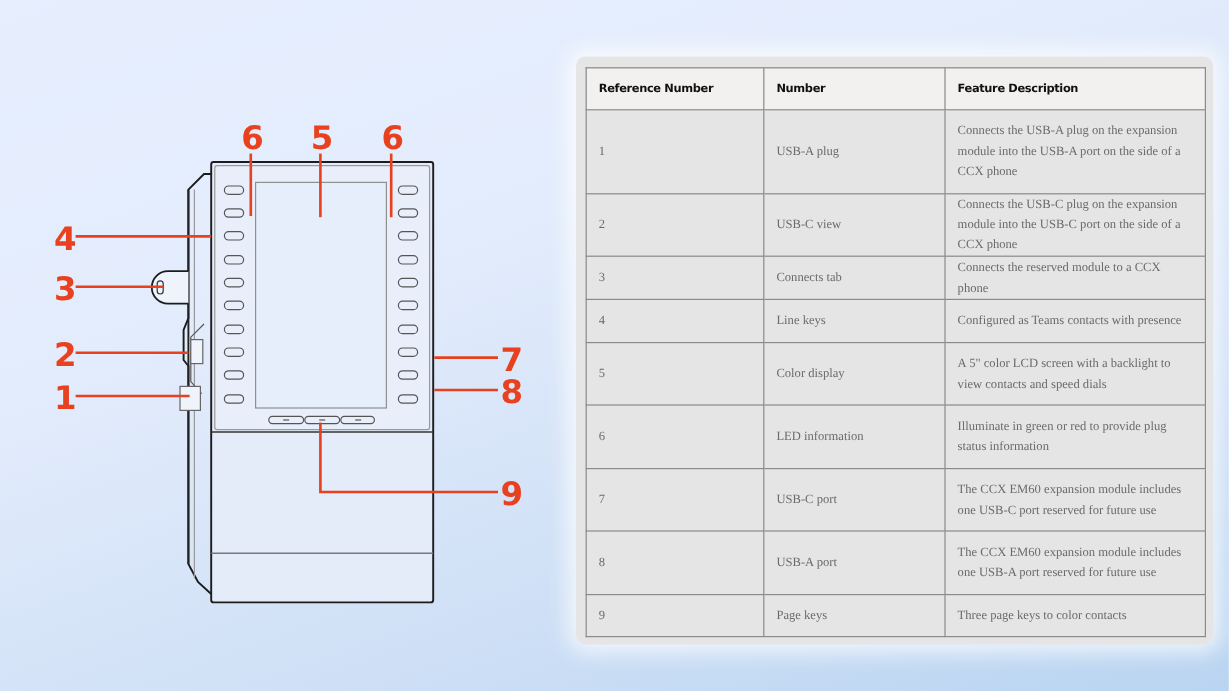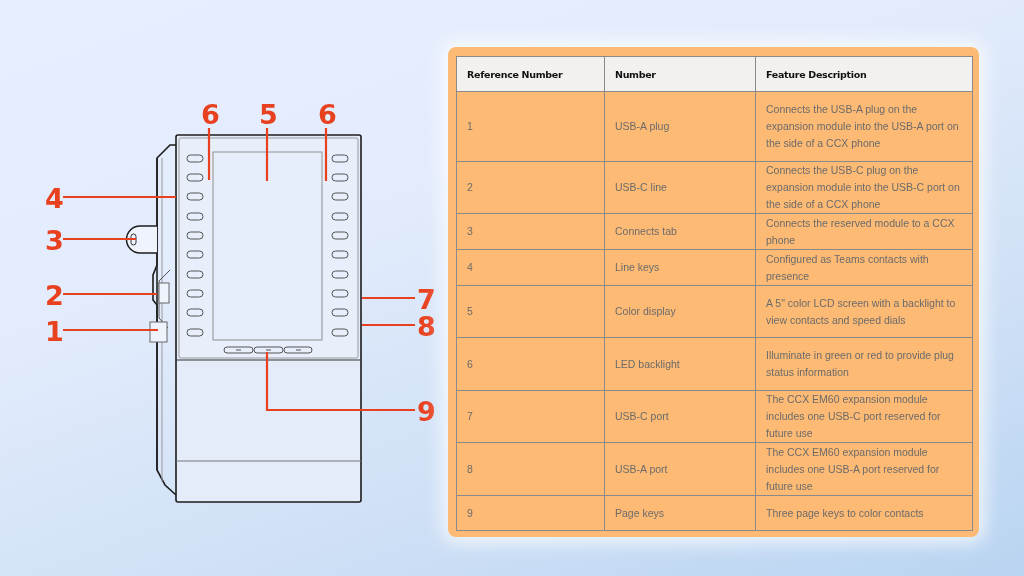--- a/index.html
+++ b/index.html
@@ -7,32 +7,32 @@
     width: 1024px; height: 576px; overflow: hidden; position: relative;
     background: linear-gradient(160deg, #e7efff 0%, #e3ecfc 35%, #cfe0f6 70%, #b9d4f1 100%);
     font-family: "Liberation Sans", sans-serif;
   }
   #diagram { position: absolute; left: 0; top: 0; width: 470px; height: 576px; }
   .callout-num {
     font-family: "DejaVu Sans", sans-serif; font-weight: bold; fill: #e8411f;
     font-size: 27px;
   }
   #panel {
-    position: absolute; left: 448px; top: 47px; width: 531px; height: 490px;
-    background: #fdba74; border-radius: 8px;
+    position: absolute; left: 480px; top: 47px; width: 531px; height: 490px;
+    background: #e5e5e5; border-radius: 8px;
     box-shadow: 0 0 18px 6px rgba(255,255,255,0.75);
   }
   #feature-table {
     position: absolute; left: 8px; top: 9px; width: 517px;
     border-collapse: collapse; table-layout: fixed;
     font-family: "Liberation Sans", sans-serif; font-size: 10.5px; color: #6b6b6b;
   }
   #feature-table th, #feature-table td {
     border: 1px solid #8a8a8a; text-align: left; vertical-align: middle;
-    padding: 0 10px; line-height: 17px;
+    padding: 0 10px; line-height: 17px; font-family: Liberation Serif, serif;
   }
   #feature-table th {
     background: #f2f1ef; color: #111; font-weight: bold; height: 34px;
     font-family: "DejaVu Sans", sans-serif; font-size: 9.5px; letter-spacing: -0.3px;
   }
   .col1 { width: 127px; }
   .col2 { width: 130px; }
 </style>
 </head>
 <body>
@@ -136,41 +136,41 @@
       </tr>
     </thead>
     <tbody>
       <tr style="height:70px">
         <td>1</td>
         <td>USB-A plug</td>
         <td>Connects the USB-A plug on the expansion module into the USB-A port on the side of a CCX phone</td>
       </tr>
       <tr style="height:52px">
         <td>2</td>
-        <td>USB-C line</td>
+        <td>USB-C view</td>
         <td>Connects the USB-C plug on the expansion module into the USB-C port on the side of a CCX phone</td>
       </tr>
       <tr style="height:36px">
         <td>3</td>
         <td>Connects tab</td>
         <td>Connects the reserved module to a CCX phone</td>
       </tr>
       <tr style="height:36px">
         <td>4</td>
         <td>Line keys</td>
         <td>Configured as Teams contacts with presence</td>
       </tr>
       <tr style="height:52px">
         <td>5</td>
         <td>Color display</td>
         <td>A 5" color LCD screen with a backlight to view contacts and speed dials</td>
       </tr>
       <tr style="height:53px">
         <td>6</td>
-        <td>LED backlight</td>
+        <td>LED information</td>
         <td>Illuminate in green or red to provide plug status information</td>
       </tr>
       <tr style="height:52px">
         <td>7</td>
         <td>USB-C port</td>
         <td>The CCX EM60 expansion module includes one USB-C port reserved for future use</td>
       </tr>
       <tr style="height:53px">
         <td>8</td>
         <td>USB-A port</td>

